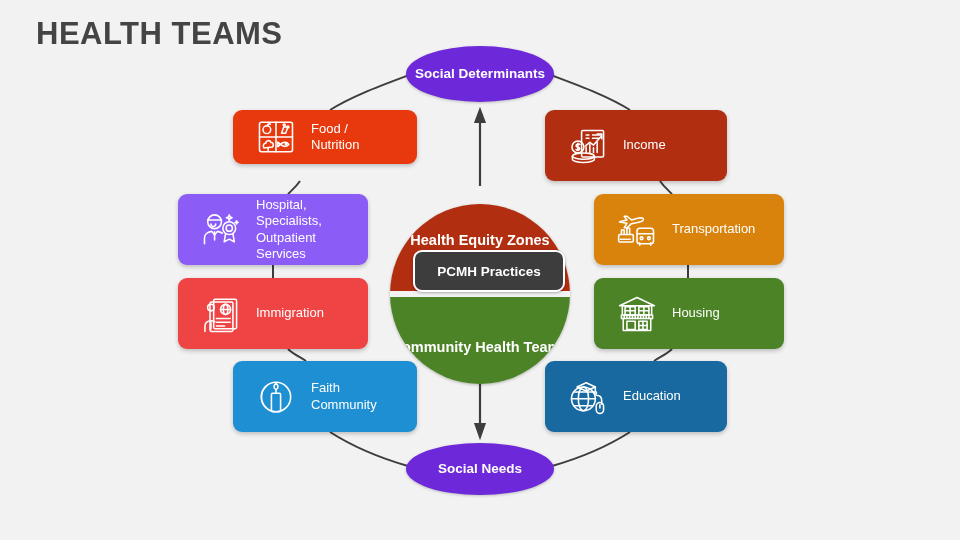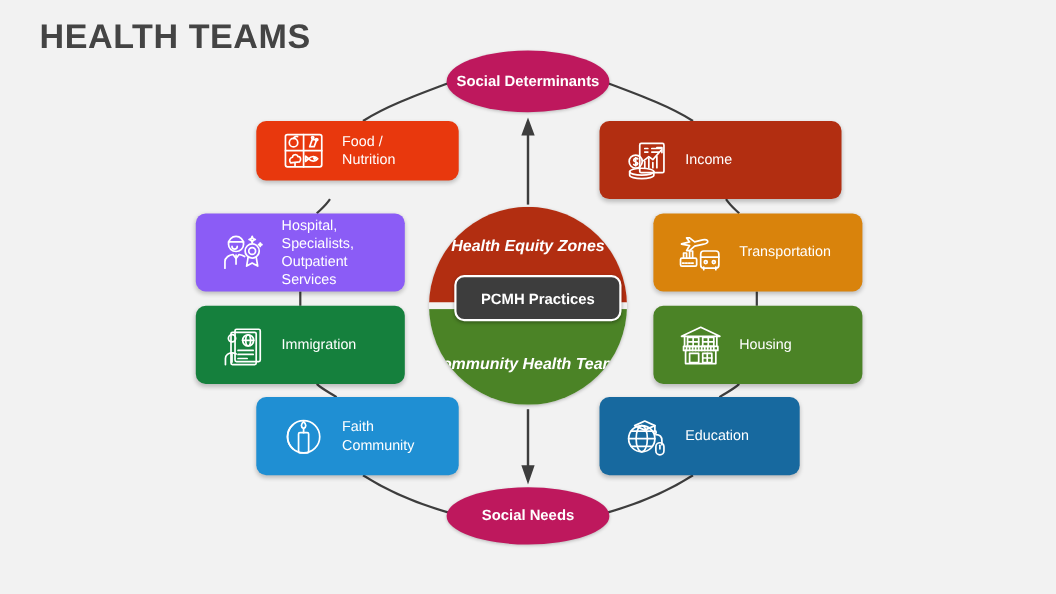--- a/index.html
+++ b/index.html
@@ -42,27 +42,26 @@
     left: 0; top: 0;
     width: 960px;
     height: 540px;
     pointer-events: none;
   }
 
   
   #center-wheel {
     position: absolute;
     left: 390px;
-    top: 188px;
+    top: 204px;
     width: 180px;
     height: 180px;
     border-radius: 50%;
     overflow: hidden;
     box-shadow: 0 1px 3px rgba(0,0,0,0.25);
-    font-style: italic;
   }
   .wheel-half {
     position: absolute;
     left: 0;
     width: 180px;
     height: 87px;
     display: flex;
     align-items: center;
     justify-content: center;
     text-align: center;
@@ -104,21 +103,21 @@
     color: #ffffff;
     font-size: 13.5px;
     font-weight: bold;
     box-sizing: border-box;
     box-shadow: 0 1px 3px rgba(0,0,0,0.3);
   }
 
   
   .ellipse {
     position: absolute;
-    background: #be185d;
+    background: #6d28d9;
     border-radius: 50%;
     display: flex;
     align-items: center;
     justify-content: center;
     text-align: center;
     color: #ffffff;
     font-weight: bold;
     font-size: 13.5px;
     line-height: 1.2;
     box-shadow: 0 1px 3px rgba(0,0,0,0.22);
@@ -164,25 +163,25 @@
   .card .card-label {
     font-size: 13px;
     font-weight: normal;
     line-height: 1.25;
     white-space: pre-line;
   }
 
   
   #card-food        { left: 233px; top: 110px; width: 184px; height: 54px; background: #e8380d; }
   #card-hospital    { left: 178px; top: 194px; width: 190px; height: 71px; background: #8b5cf6; }
-  #card-immigration { left: 178px; top: 278px; width: 190px; height: 71px; background: #15803d; }
+  #card-immigration { left: 178px; top: 278px; width: 190px; height: 71px; background: #ef4444; }
   #card-faith       { left: 233px; top: 361px; width: 184px; height: 71px; background: #1f8fd3; }
 
   
-  #card-income         { left: 545px; top: 110px; width: 220px; height: 71px; background: #b22e11; }
+  #card-income         { left: 545px; top: 110px; width: 182px; height: 71px; background: #b22e11; }
   #card-transportation { left: 594px; top: 194px; width: 190px; height: 71px; background: #d9830c; }
   #card-housing        { left: 594px; top: 278px; width: 190px; height: 71px; background: #4b8326; }
   #card-education      { left: 545px; top: 361px; width: 182px; height: 71px; background: #17699f; }
 </style>
 </head>
 <body>
 
 <div id="slide">
 
   <div id="page-title">HEALTH TEAMS</div>

